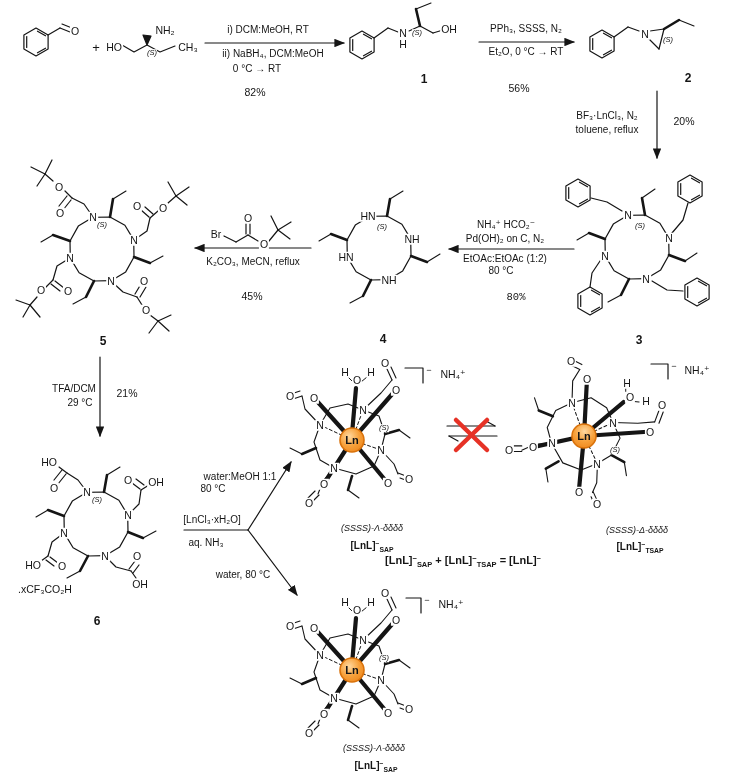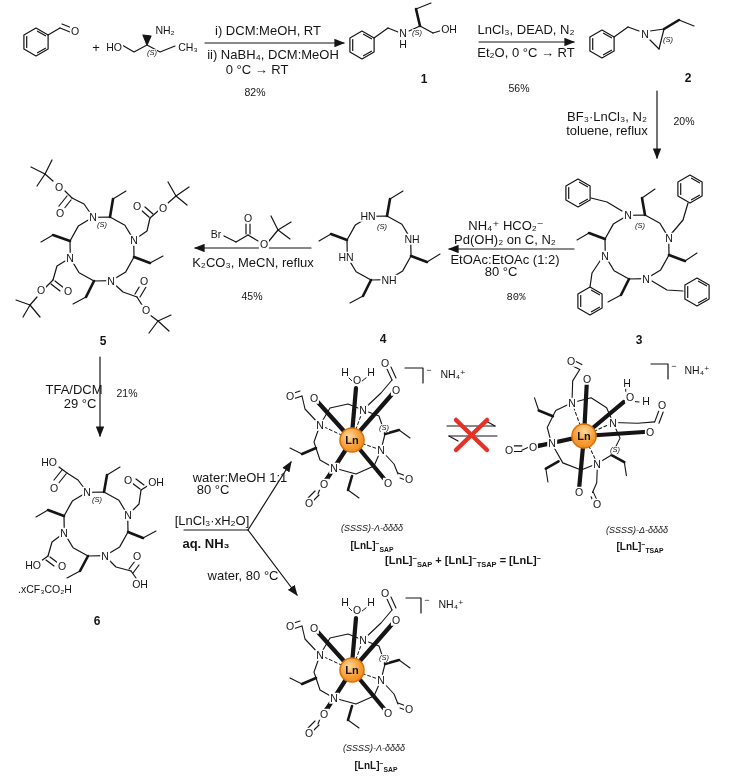--- a/index.html
+++ b/index.html
@@ -1,21 +1,21 @@
 <!DOCTYPE html>
 <html><head>
 <meta charset="utf-8">
 <style>
   html,body{margin:0;padding:0;background:#fff;}
   #stage{position:relative;width:732px;height:780px;background:#fff;overflow:hidden;
          font-family:"Liberation Sans","DejaVu Sans",sans-serif;color:#151515;}
   #art{position:absolute;left:0;top:0;stroke:#151515;fill:none;
        stroke-linecap:round;stroke-linejoin:round;stroke-width:1.2;}
   .lbl{position:absolute;transform:translate(-50%,-50%);white-space:nowrap;line-height:1;color:#151515;}
-  .cond{font-size:13px;}
+  .cond{font-size:10px;}
   .yield{font-size:10.5px;}
   .num{font-size:12px;font-weight:700;}
   .atom{font-size:10.5px;background:#fff;padding:0 1px;}
   .s{font-size:7.5px;font-style:italic;background:#fff;}
   .stereo{font-size:9px;font-style:italic;}
   .cname{font-size:10px;font-weight:700;}
   .ln{font-size:11px;font-weight:700;}
   .eq{font-size:11px;font-weight:700;}
   .plus{font-size:13px;}
   .minus{font-size:9px;}
@@ -283,33 +283,33 @@
     <path d="M405,368 L423,368 L423,383"></path>
     <path d="M651,364 L668,364 L668,379"></path>
     <path d="M406,598 L421,598 L421,613"></path>
   </g>
 </svg>
 
 
 <span class="lbl cond" style="left: 268px; top: 30px;"><span>i) DCM:MeOH, RT</span></span>
     <span class="lbl cond" style="left: 273px; top: 54px;"><span>ii) NaBH₄, DCM:MeOH</span></span>
     <span class="lbl cond" style="left: 257px; top: 69px;"><span>0 °C → RT</span></span>
-    <span class="lbl cond" style="left: 526px; top: 29px;"><span>LnCl₃, DEAD, N₂</span></span>
+    <span class="lbl cond" style="left: 526px; top: 29px;"><span>PPh₃, SSSS, N₂</span></span>
     <span class="lbl cond" style="left: 526px; top: 52px;"><span>Et₂O, 0 °C → RT</span></span>
     <span class="lbl cond" style="left: 607px; top: 116px;"><span>BF₃·LnCl₃, N₂</span></span>
     <span class="lbl cond" style="left: 607px; top: 130px;"><span>toluene, reflux</span></span>
     <span class="lbl cond" style="left: 506px; top: 225px;"><span>NH₄⁺ HCO₂⁻</span></span>
     <span class="lbl cond" style="left: 505px; top: 239px;"><span>Pd(OH)₂ on C, N₂</span></span>
     <span class="lbl cond" style="left: 505px; top: 259px;"><span>EtOAc:EtOAc (1:2)</span></span>
     <span class="lbl cond" style="left: 501px; top: 271px;"><span>80 °C</span></span>
     <span class="lbl cond" style="left: 253px; top: 262px;"><span>K₂CO₃, MeCN, reflux</span></span>
     <span class="lbl cond" style="left: 74px; top: 389px;"><span>TFA/DCM</span></span>
     <span class="lbl cond" style="left: 80px; top: 403px;"><span>29 °C</span></span>
     <span class="lbl cond" style="left: 212px; top: 520px;"><span>[LnCl₃·xH₂O]</span></span>
-    <span class="lbl cond" style="left: 206px; top: 543px; font-weight: bold;"><span>aq. NH₃</span></span>
+    <span class="lbl cond" style="left: 206px; top: 543px;"><span>aq. NH₃</span></span>
     <span class="lbl cond" style="left: 240px; top: 477px;"><span>water:MeOH 1:1</span></span>
     <span class="lbl cond" style="left: 213px; top: 489px;"><span>80 °C</span></span>
     <span class="lbl cond" style="left: 243px; top: 575px;"><span>water, 80 °C</span></span>
     <span class="lbl yield" style="left: 255px; top: 92px;"><span>82%</span></span>
     <span class="lbl yield" style="left: 519px; top: 88px;"><span>56%</span></span>
     <span class="lbl yield" style="left: 684px; top: 121px;"><span>20%</span></span>
     <span class="lbl yield" style="left: 516px; top: 297px; font-family: Liberation Mono, monospace;"><span>80%</span></span>
     <span class="lbl yield" style="left: 252px; top: 296px;"><span>45%</span></span>
     <span class="lbl yield" style="left: 127px; top: 393px;"><span>21%</span></span>
     <span class="lbl num" style="left: 424px; top: 79px;"><span>1</span></span>

